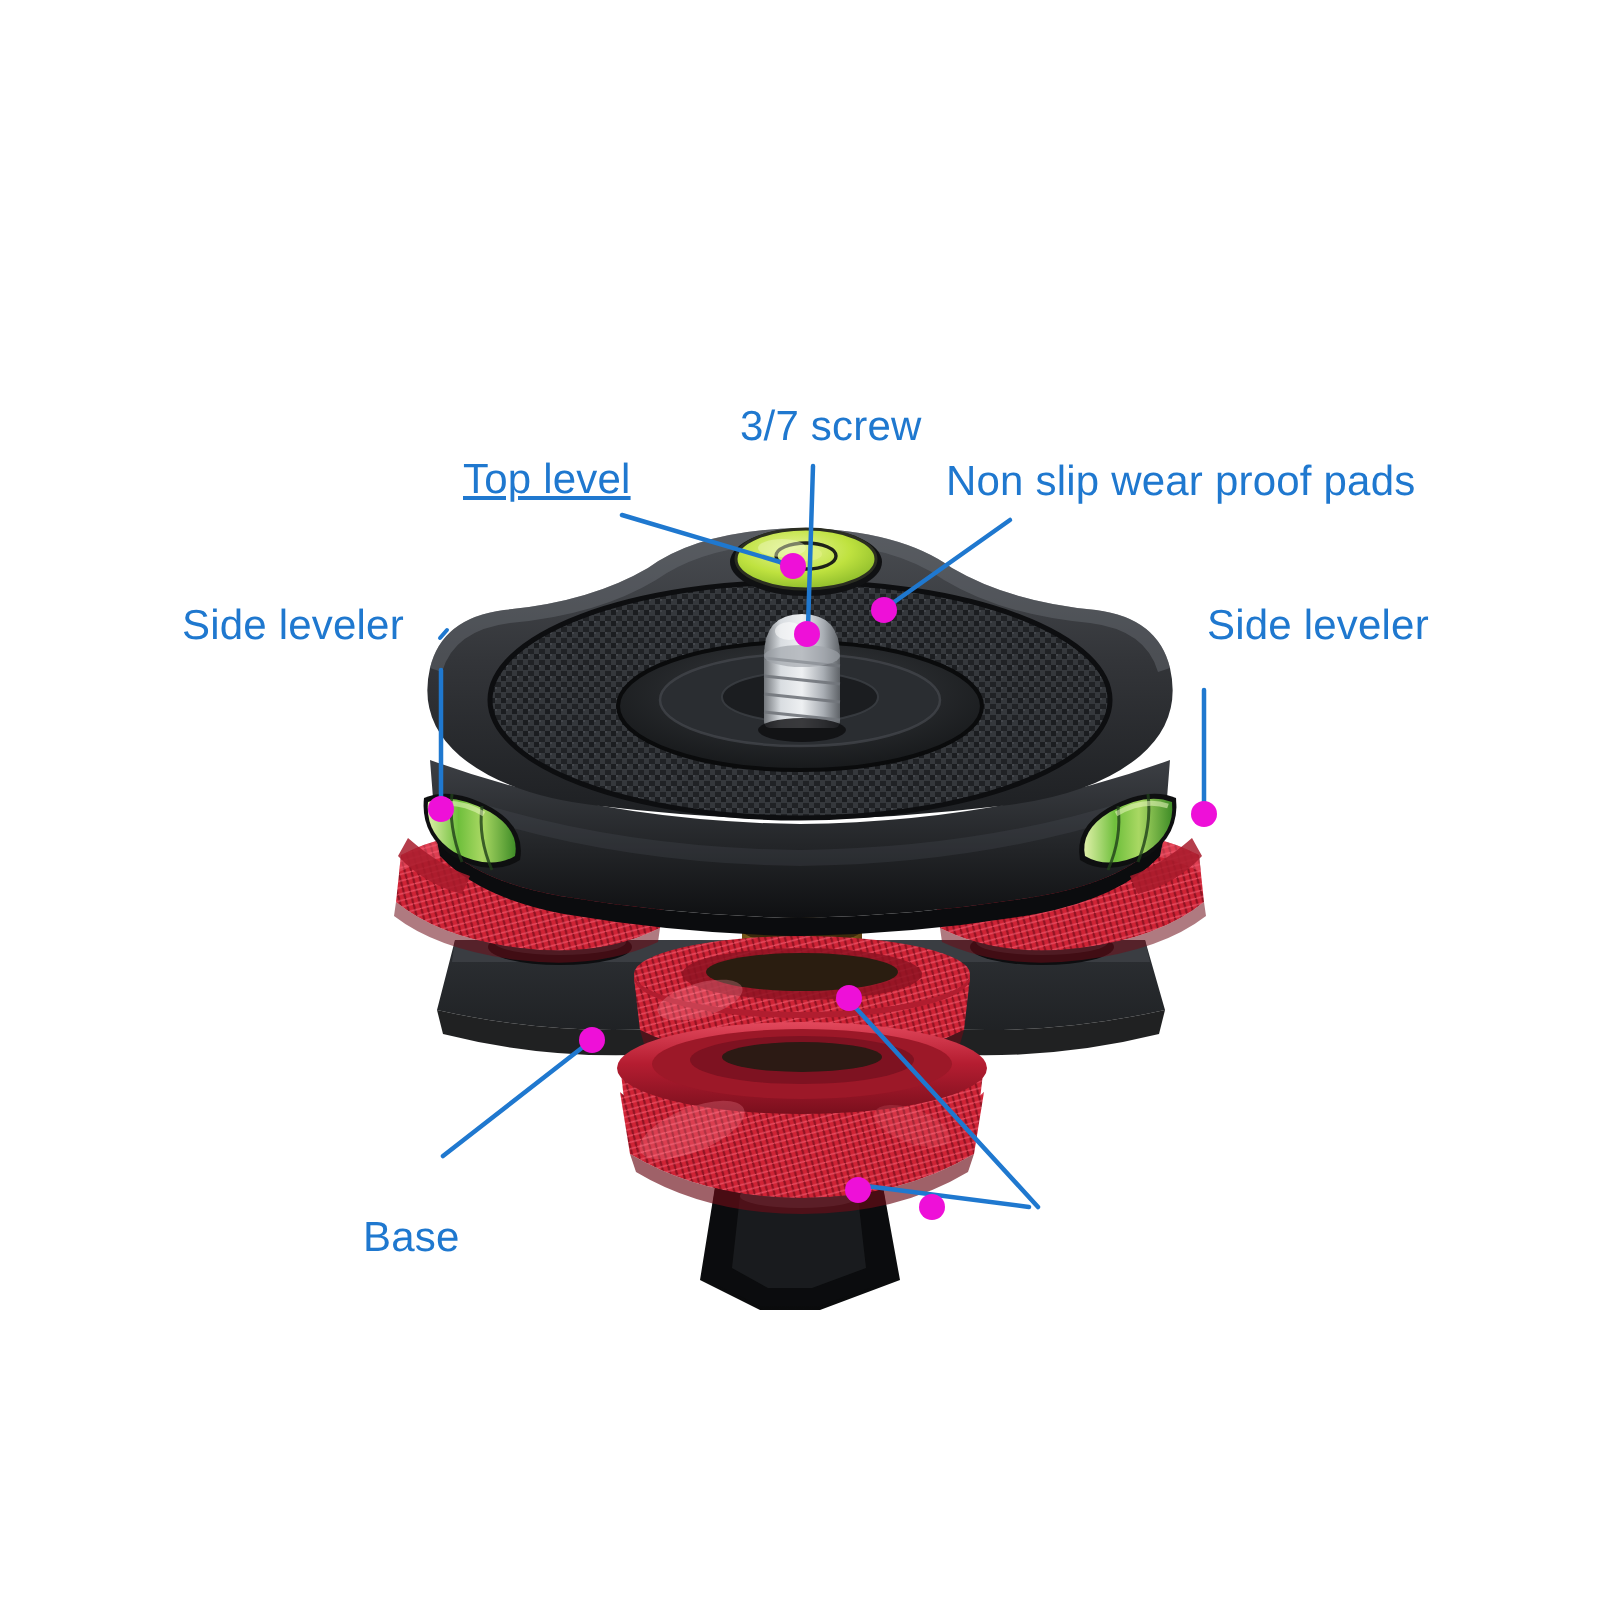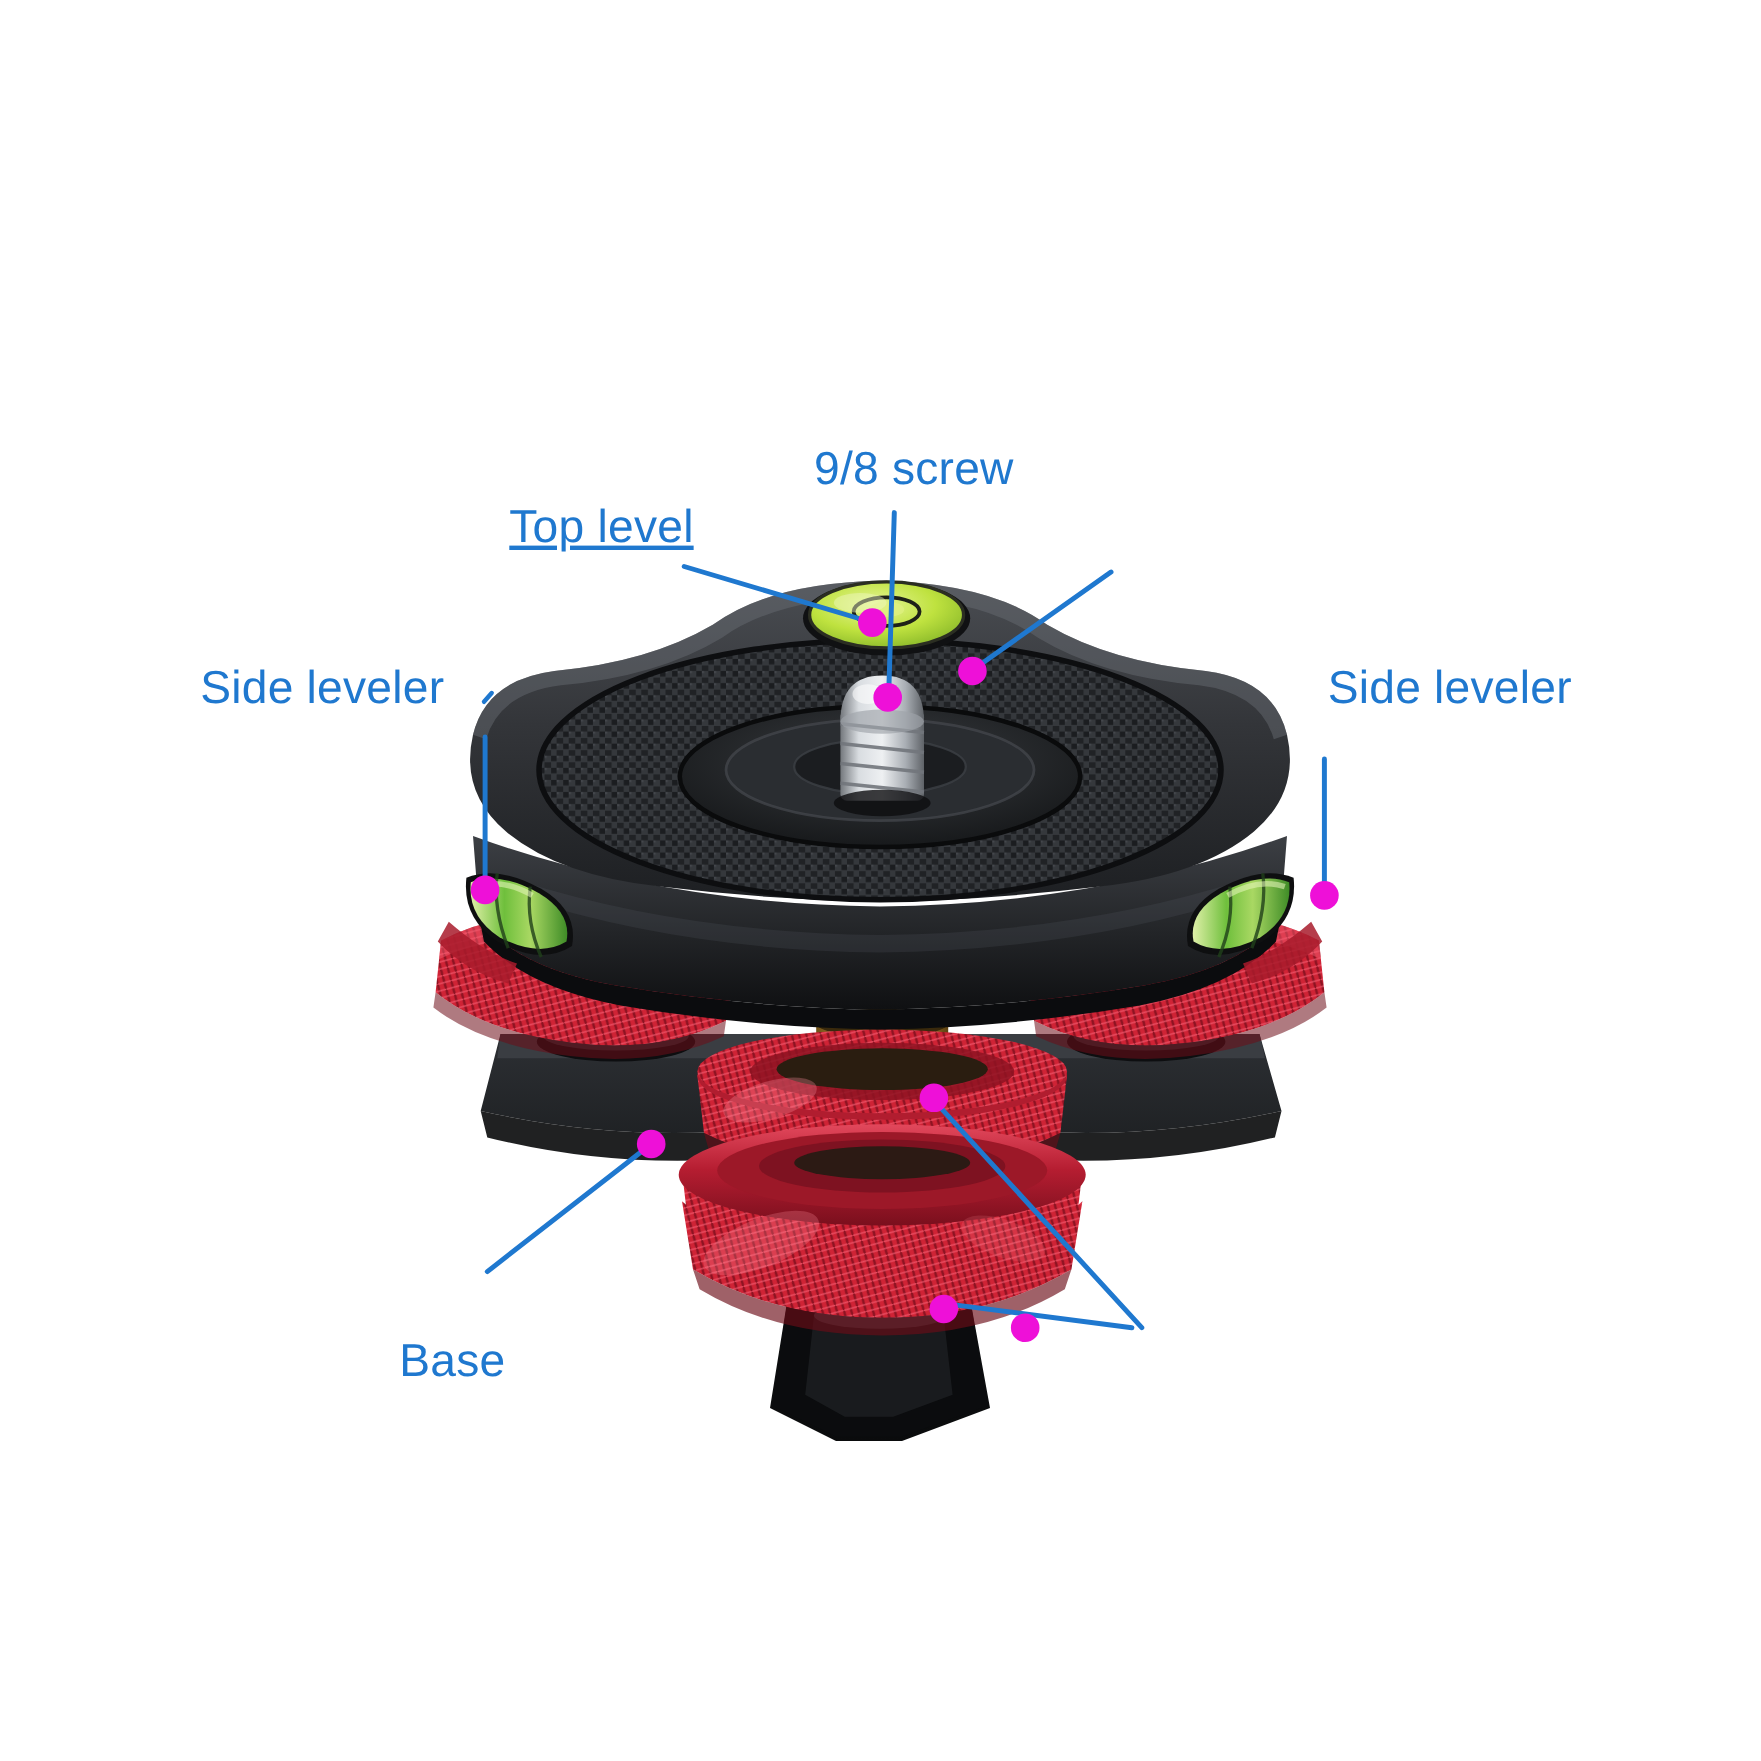--- a/index.html
+++ b/index.html
@@ -355,22 +355,23 @@
         <line x1="1029" y1="1207" x2="866" y2="1186" stroke="#1f78cf" stroke-width="4.5" stroke-linecap="round"></line>
         <circle cx="849" cy="998" r="13" fill="#ee10d8"></circle>
         <circle cx="858" cy="1190" r="13" fill="#ee10d8"></circle>
         <circle cx="932" cy="1207" r="13" fill="#ee10d8"></circle>
       </g>
     </g>
   </svg>
 
   <div class="callout-label lbl-top-level">Top level</div>
 
-  <div class="callout-label lbl-screw">9/8 screw</div>
-
+  <div class="callout-label lbl-screw">3/7 screw</div>
+
+  <div class="callout-label lbl-pads">Non slip wear proof pads</div>
 
   <div class="callout-label lbl-side-left">Side leveler</div>
 
   <div class="callout-label lbl-side-right">Side leveler</div>
 
   <div class="callout-label lbl-base">Base</div>
 
 
 </div>
 

